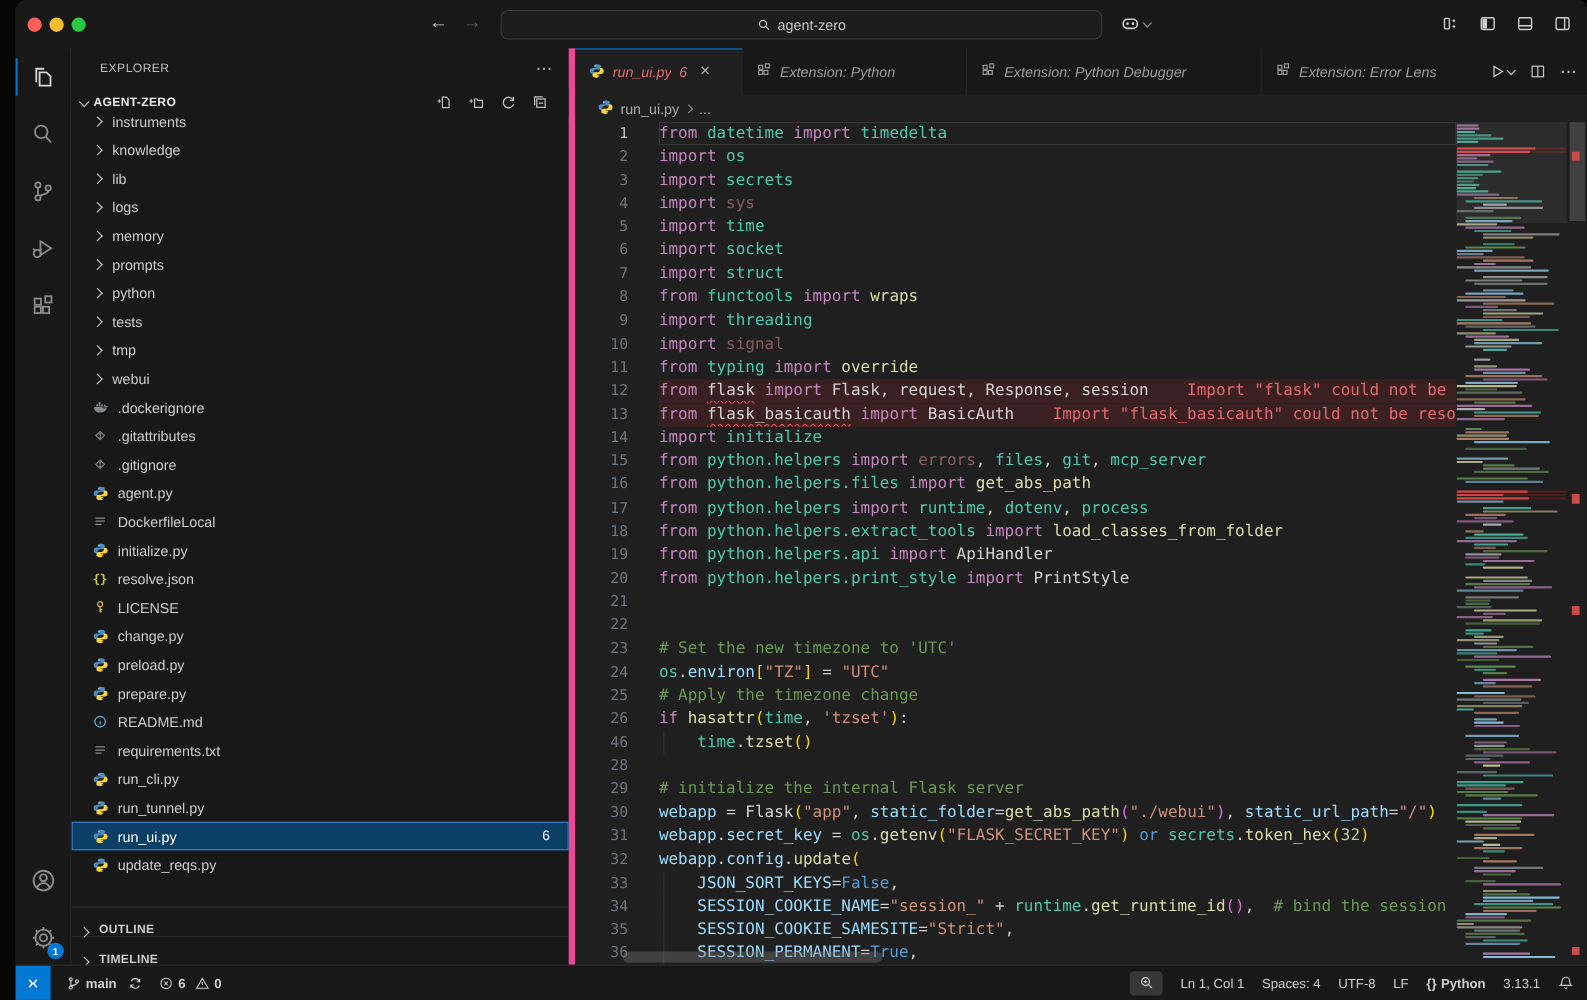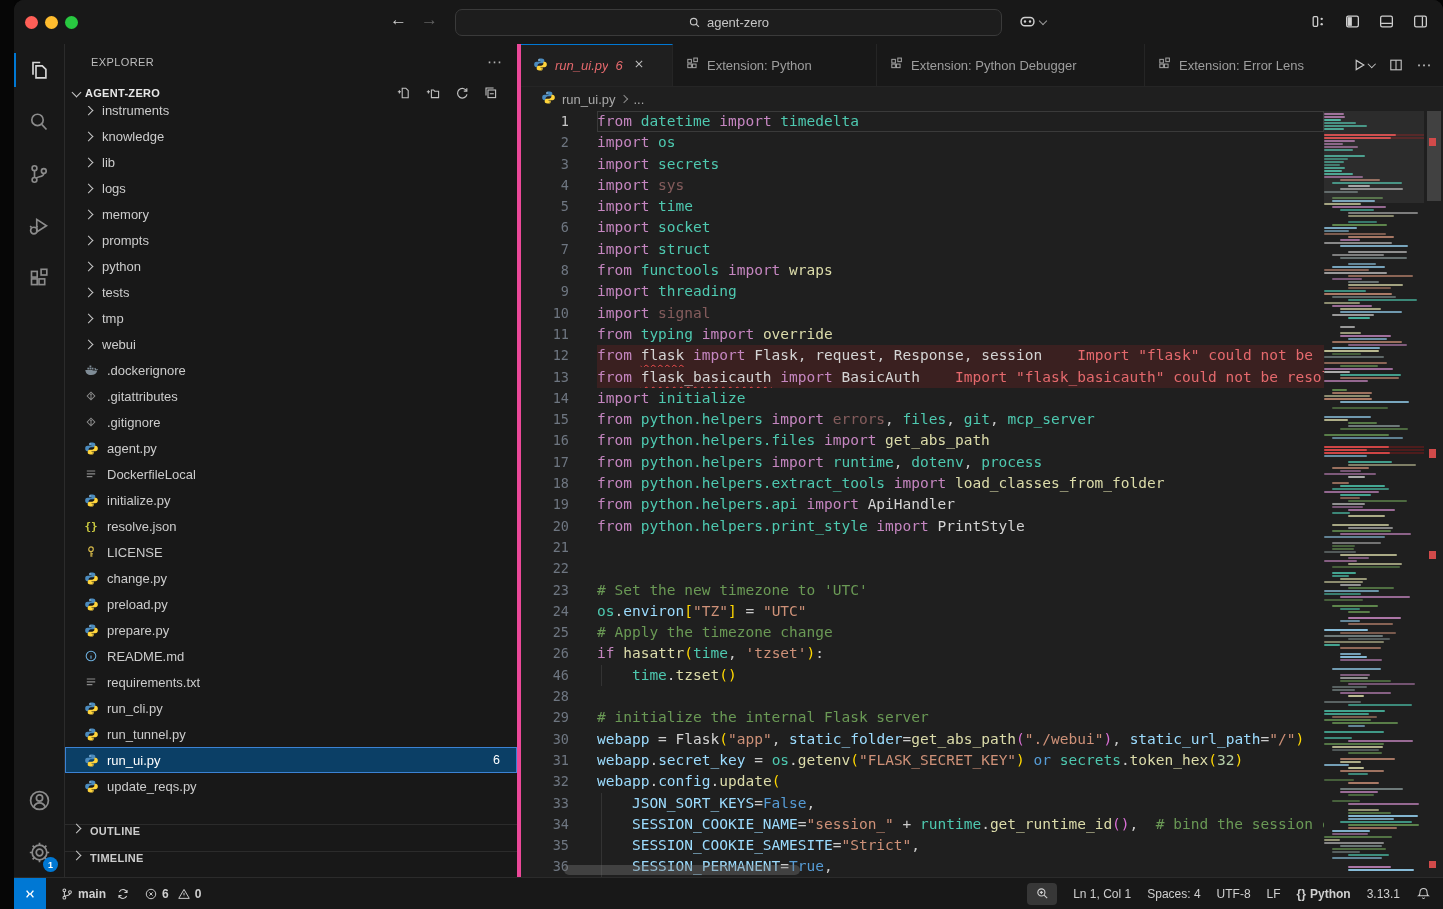--- a/index.html
+++ b/index.html
@@ -27,45 +27,45 @@
   
   .activitybar{width:50px;background:#181818;border-right:1px solid #2b2b2b;display:flex;flex-direction:column;align-items:center;flex:none;}
   .ab-item{position:relative;width:50px;height:52px;display:flex;align-items:center;justify-content:center;color:#8b8b8b;}
   .ab-item.active{color:#d7d7d7;}
   .ab-item.active::before{content:"";position:absolute;left:0;top:9px;bottom:9px;width:2px;background:#0078d4;}
   .ab-spacer{flex:1;}
   .ab-badge{position:absolute;right:6px;bottom:6px;width:15px;height:15px;border-radius:50%;background:#0078d4;color:#fff;
     font-size:9px;display:flex;align-items:center;justify-content:center;font-weight:bold;}
 
   
-  .sidebar{width:452px;background:#181818;border-right:4px solid #ec4899;display:flex;flex-direction:column;flex:none;overflow:hidden;}
+  .sidebar{width:452px;background:#181818;border-right:6px solid #ec4899;display:flex;flex-direction:column;flex:none;overflow:hidden;}
   .sb-header{height:36px;flex:none;display:flex;align-items:center;padding:0 14px 0 26px;font-size:11px;letter-spacing:.4px;color:#bdbdbd;}
   .sb-header .dots{margin-left:auto;color:#b0b0b0;font-size:15px;letter-spacing:1px;}
   .section-row{height:26px;flex:none;display:flex;align-items:center;gap:5px;padding:0 18px 0 8px;font-weight:bold;
     font-size:11px;color:#e8e8e8;letter-spacing:.3px;background:#181818;position:relative;z-index:2;}
   .section-row .tools{margin-left:auto;display:flex;gap:13px;color:#c2c2c2;}
   .tree{flex:1;overflow:hidden;margin-top:-9px;position:relative;z-index:1;}
   .row{height:26px;display:flex;align-items:center;font-size:13px;color:#cccccc;padding-left:20px;gap:7px;white-space:nowrap;}
   .row .fic{width:16px;height:16px;flex:none;display:flex;align-items:center;justify-content:center;}
   .row.file{padding-left:18px;gap:8px;}
   .row.sel{background:#0b3f66;border:1px solid #3b82d4;color:#fff;box-sizing:border-box;padding-left:17px;}
   .row .badge6{margin-left:auto;padding-right:16px;color:#fff;font-size:12.5px;}
   .chev{width:6px;height:6px;border-right:1.3px solid #c7c7c7;border-bottom:1.3px solid #c7c7c7;display:inline-block;flex:none;}
   .chev.right{transform:rotate(-45deg);margin-right:3px;}
   .chev.down{transform:rotate(45deg);margin-bottom:2px;}
-  .panel-row{height:26px;flex:none;display:flex;align-items:flex-start;gap:7px;padding:0 8px;border-top:1px solid #2b2b2b;
+  .panel-row{height:26px;flex:none;display:flex;align-items:flex-end;gap:7px;padding:0 8px;border-top:1px solid #2b2b2b;
     font-size:11px;font-weight:bold;color:#cccccc;letter-spacing:.3px;}
   .json-ic{color:#cbcb41;font-weight:bold;font-size:11px;font-family:"DejaVu Sans Mono",monospace;}
 
   
   .editorgroup{flex:1;display:flex;flex-direction:column;min-width:0;background:#1f1f1f;}
   .tabbar{height:42px;flex:none;background:#181818;display:flex;align-items:stretch;border-bottom:1px solid #252525;}
   .tab{display:flex;align-items:center;gap:7px;padding:0 12px;border-right:1px solid #252525;font-size:13px;color:#9d9d9d;
     box-sizing:border-box;overflow:hidden;white-space:nowrap;flex:none;}
-  .tab .tlabel{overflow:hidden;text-overflow:clip;}
+  .tab .tlabel{overflow:hidden;text-overflow:clip;font-style:italic;}
   .tab.active{background:#1f1f1f;border-top:1.5px solid #0078d4;color:#ccc;}
   .tab.active .tlabel,.tab.active .tbadge{color:#e5696d;font-style:italic;}
   .tab:nth-child(1){width:152px;}
   .tab:nth-child(2){width:204px;}
   .tab:nth-child(3){width:268px;}
   .tab:nth-child(4){width:192px;border-right:none;}
   .tab .closex{color:#bbb;margin-left:2px;}
   .tab-actions{margin-left:auto;display:flex;align-items:center;gap:13px;color:#c5c5c5;padding:0 14px;flex:none;}
   .breadcrumbs{height:24px;flex:none;display:flex;align-items:center;gap:6px;padding-left:20px;font-size:13px;color:#a9a9a9;background:#1f1f1f;}
   .breadcrumbs .sep{width:5px;height:5px;border-right:1.2px solid #8a8a8a;border-bottom:1.2px solid #8a8a8a;transform:rotate(-45deg);display:inline-block;}

